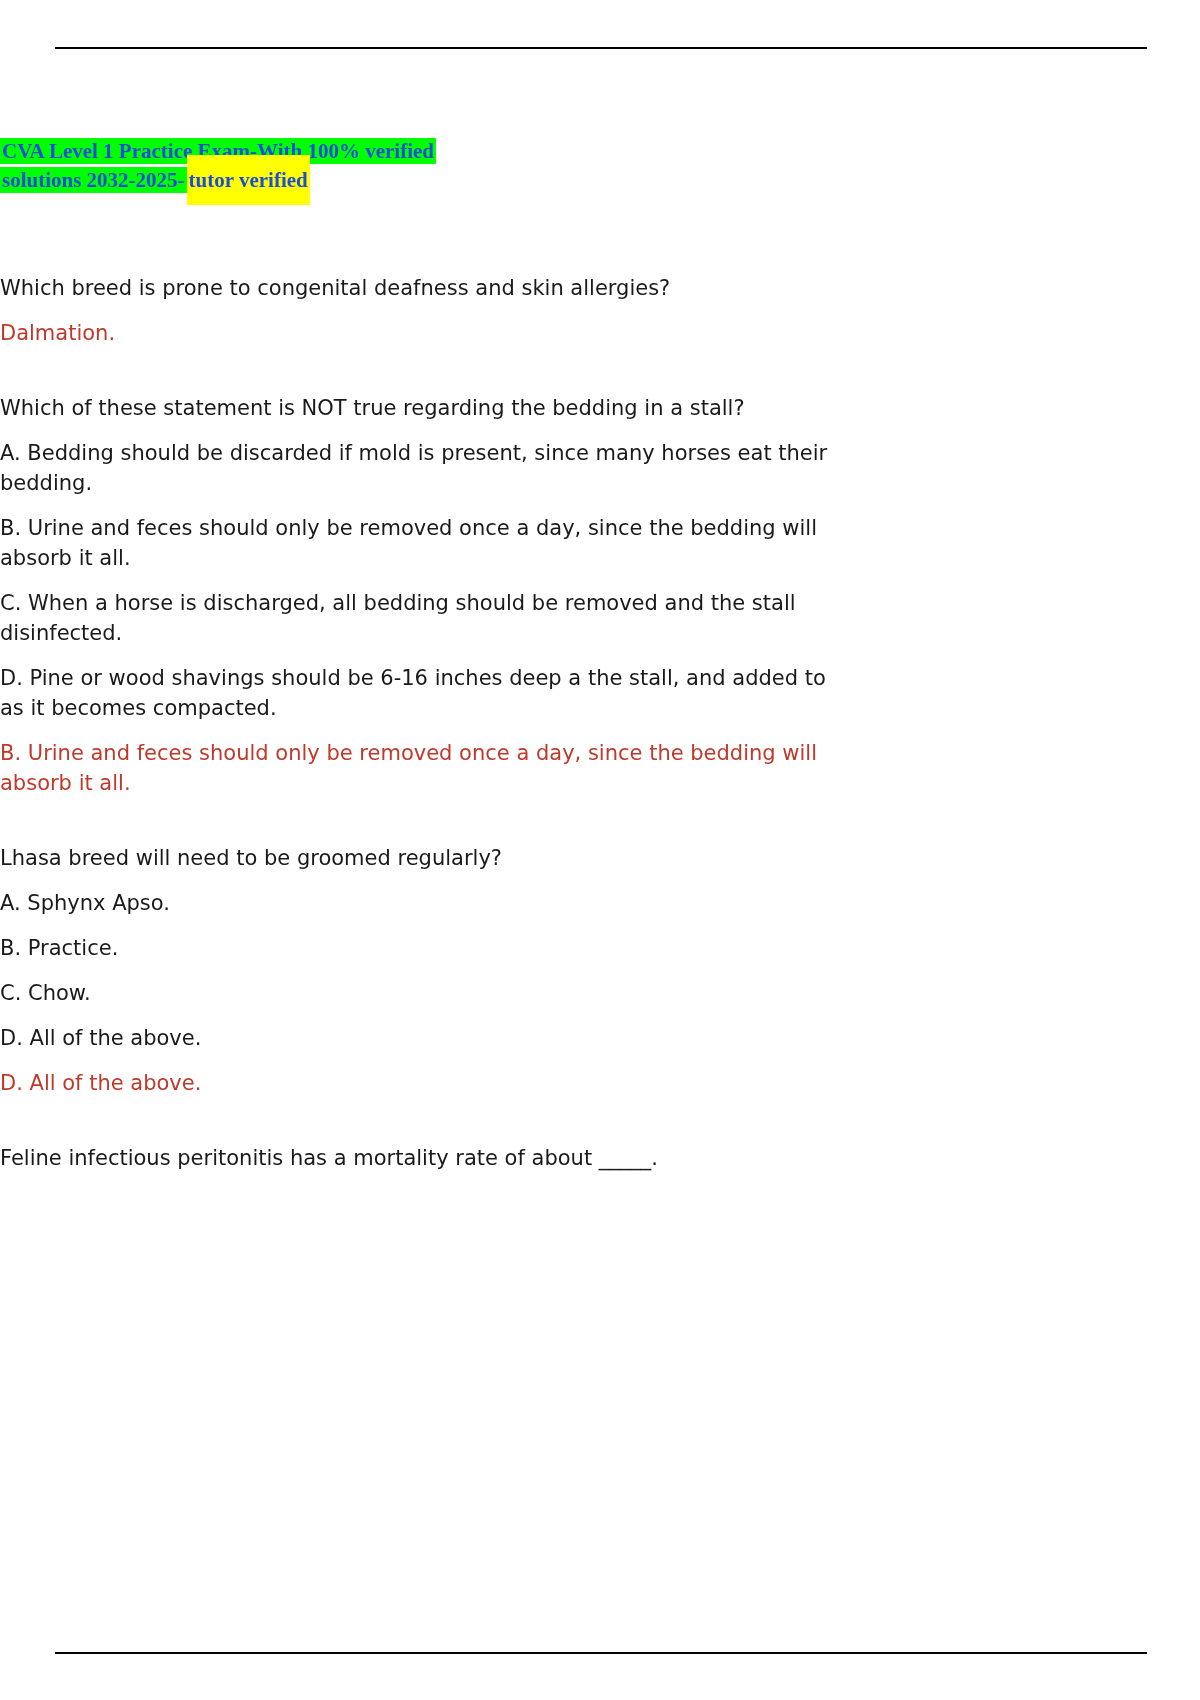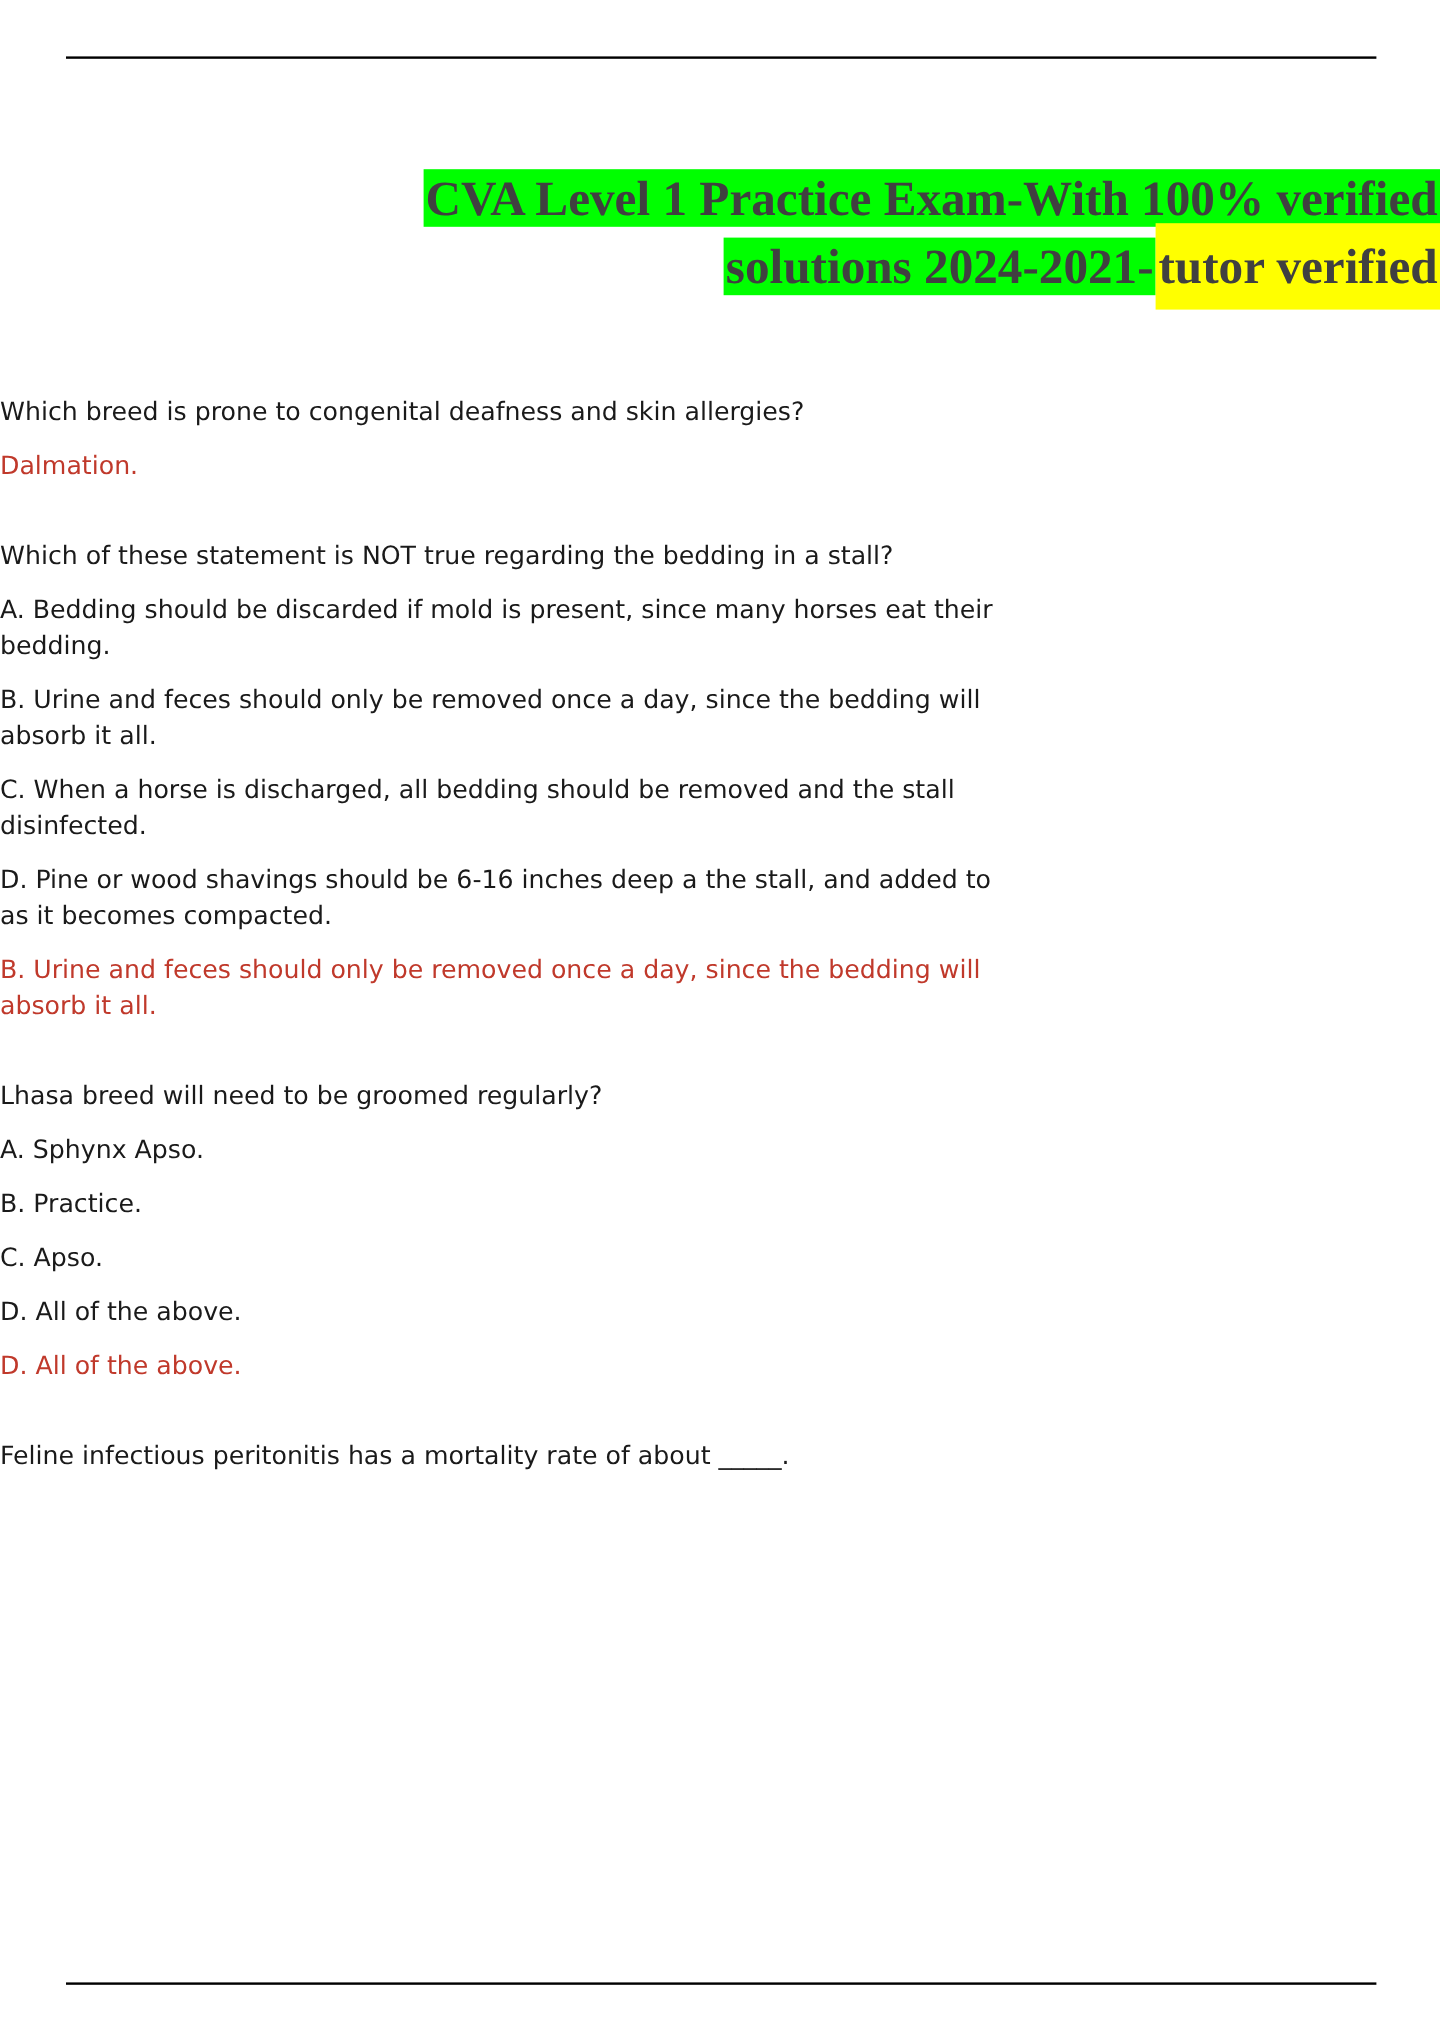--- a/index.html
+++ b/index.html
@@ -26,26 +26,26 @@
     width: 1092px;
     height: 2px;
     background: #000000;
   }
   .rule.top { top: 47px; }
   .rule.bottom { top: 1652px; }
 
   .title {
     margin: 0;
     padding-top: 137px;
-    text-align: right;
+    text-align: left;
     font-family: "Liberation Serif", "DejaVu Serif", serif;
     font-weight: bold;
-    font-size: 41px;
+    font-size: 21px;
     line-height: 1.38;
-    color: #404040;
+    color: #1d4ed8;
   }
   .hl-green { background: var(--hl-green, #00ff00); padding: 1px 2px; }
   .hl-yellow { background: var(--hl-yellow, #ffff00); padding: 13px 2px; }
 
   .content {
     margin-top: 78px;
     width: 830px;
   }
   .content p {
     margin: 0 0 15px 0;
@@ -56,21 +56,21 @@
   .question, .option { color: #1a1a1a; }
   .answer { color: var(--answer-red, #c0392b); }
 </style>
 </head>
 <body>
 
 <div class="page">
 
   <div class="rule top"></div>
 
-  <h1 class="title"><span class="hl-green">CVA Level 1 Practice Exam-With 100% verified</span><br><span class="hl-green">solutions 2024-2021-</span><span class="hl-yellow">tutor verified</span></h1>
+  <h1 class="title"><span class="hl-green">CVA Level 1 Practice Exam-With 100% verified</span><br><span class="hl-green">solutions 2032-2025-</span><span class="hl-yellow">tutor verified</span></h1>
 
   <div class="content">
 
     <section class="q-block">
       <p class="question">Which breed is prone to congenital deafness and skin allergies?</p>
       <p class="answer">Dalmation.</p>
     </section>
 
 
     <section class="q-block">
@@ -79,21 +79,21 @@
       <p class="option">B. Urine and feces should only be removed once a day, since the bedding will absorb it all.</p>
       <p class="option">C. When a horse is discharged, all bedding should be removed and the stall disinfected.</p>
       <p class="option">D. Pine or wood shavings should be 6-16 inches deep a the stall, and added to as it becomes compacted.</p>
       <p class="answer">B. Urine and feces should only be removed once a day, since the bedding will absorb it all.</p>
     </section>
 
     <section class="q-block">
       <p class="question">Lhasa breed will need to be groomed regularly?</p>
       <p class="option">A. Sphynx Apso.</p>
       <p class="option">B. Practice.</p>
-      <p class="option">C. Apso.</p>
+      <p class="option">C. Chow.</p>
       <p class="option">D. All of the above.</p>
       <p class="answer">D. All of the above.</p>
     </section>
 
     <section class="q-block">
       <p class="question">Feline infectious peritonitis has a mortality rate of about _____.</p>
     </section>
 
   </div>
 

